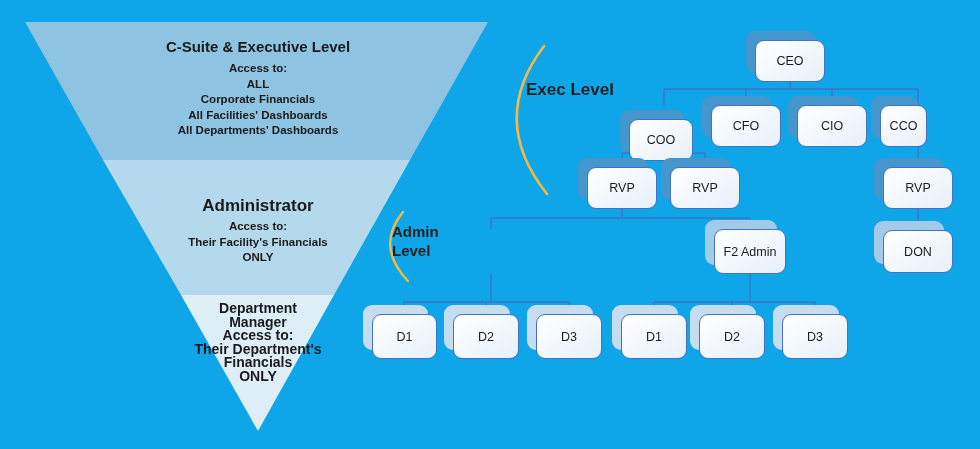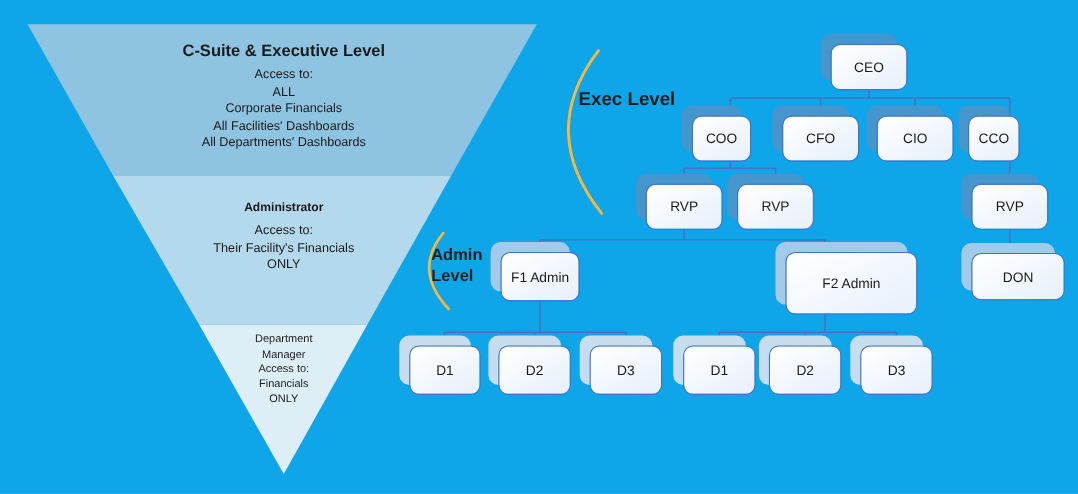--- a/index.html
+++ b/index.html
@@ -4,23 +4,23 @@
 <style>
   html,body{margin:0;padding:0;background:#fff;}
   .stage{
     position:relative;width:980px;height:449px;background:#0ea5e9;
     font-family:"Liberation Sans",sans-serif;overflow:hidden;
   }
   svg.layer{position:absolute;left:0;top:0;z-index:1;}
   
   .pyr-block{position:absolute;text-align:center;color:#1a1a1a;z-index:2;}
   .pyr-title{font-weight:bold;font-size:15px;line-height:18px;}
-  .pyr-title.mid{font-size:11px;line-height:17px;}
-  .pyr-lines{margin-top:5px;font-weight:normal;font-size:11.5px;line-height:15.6px;}
-  .pyr-block.small .pyr-lines{margin-top:0;font-size:10px;line-height:13.6px;}
+  .pyr-title.mid{font-size:17px;line-height:17px;margin-top:16px;}
+  .pyr-lines{margin-top:5px;font-weight:bold;font-size:11.5px;line-height:15.6px;}
+  .pyr-block.small .pyr-lines{margin-top:0;font-size:14px;line-height:13.6px;}
   
   .bracket-label{position:absolute;color:#1f1f1f;font-weight:600;z-index:2;}
   .bracket-label.exec{left:526px;top:80px;font-size:17px;}
   .bracket-label.admin{left:392px;top:222px;font-size:15px;line-height:19px;width:50px;}
   
   .node{position:absolute;z-index:3;}
   .node .shadow{position:absolute;left:0;top:0;right:0;bottom:0;
     transform:translate(-9px,-9px);border-radius:9px;display:block;}
   .node.lvl-exec  .shadow{background:#4496cd;}
   .node.lvl-admin .shadow{background:#a2cbe9;}
@@ -93,33 +93,34 @@
       <div>Their Facility's Financials</div>
       <div>ONLY</div>
     </div>
   </div>
 
   <div class="pyr-block small" style="left:158px;top:302px;width:200px;">
     <div class="pyr-lines">
       <div>Department</div>
       <div>Manager</div>
       <div>Access to:</div>
+      <div>Their Department's</div>
       <div>Financials</div>
       <div>ONLY</div>
     </div>
   </div>
 
   <div class="bracket-label exec">Exec Level</div>
   <div class="bracket-label admin">Admin Level</div>
 
   <div class="node lvl-exec" style="left:755px;top:40px;width:70px;height:42px;">
     <i class="shadow"></i>
     <span class="face">CEO</span>
   </div>
-  <div class="node lvl-exec" style="left:629px;top:105px;width:54px;height:42px;">
+  <div class="node lvl-exec" style="left:629px;top:119px;width:64px;height:42px;">
     <i class="shadow"></i>
     <span class="face">COO</span>
   </div>
   <div class="node lvl-exec" style="left:711px;top:105px;width:70px;height:42px;">
     <i class="shadow"></i>
     <span class="face">CFO</span>
   </div>
   <div class="node lvl-exec" style="left:797px;top:105px;width:70px;height:42px;">
     <i class="shadow"></i>
     <span class="face">CIO</span>
@@ -133,29 +134,25 @@
     <span class="face">RVP</span>
   </div>
   <div class="node lvl-exec" style="left:670px;top:167px;width:70px;height:42px;">
     <i class="shadow"></i>
     <span class="face">RVP</span>
   </div>
   <div class="node lvl-exec" style="left:883px;top:167px;width:70px;height:42px;">
     <i class="shadow"></i>
     <span class="face">RVP</span>
   </div>
-  <div class="node lvl-admin" style="left:455px;top:229px;width:72px;height:45px;">
-    <i class="shadow"></i>
-    <span class="face">F1 Admin</span>
-  </div>
-  <div class="node lvl-admin" style="left:714px;top:229px;width:72px;height:57px;padding-left:48px;">
+  <div class="node lvl-admin" style="left:714px;top:229px;width:72px;height:45px;">
     <i class="shadow"></i>
     <span class="face">F2 Admin</span>
   </div>
-  <div class="node lvl-admin" style="left:883px;top:230px;width:85px;height:43px;text-decoration:underline;">
+  <div class="node lvl-admin" style="left:883px;top:230px;width:70px;height:43px;text-decoration:underline;">
     <i class="shadow"></i>
     <span class="face">DON</span>
   </div>
   <div class="node lvl-dept" style="left:372px;top:314px;width:65px;height:45px;">
     <i class="shadow"></i>
     <span class="face">D1</span>
   </div>
   <div class="node lvl-dept" style="left:453px;top:314px;width:66px;height:45px;">
     <i class="shadow"></i>
     <span class="face">D2</span>

